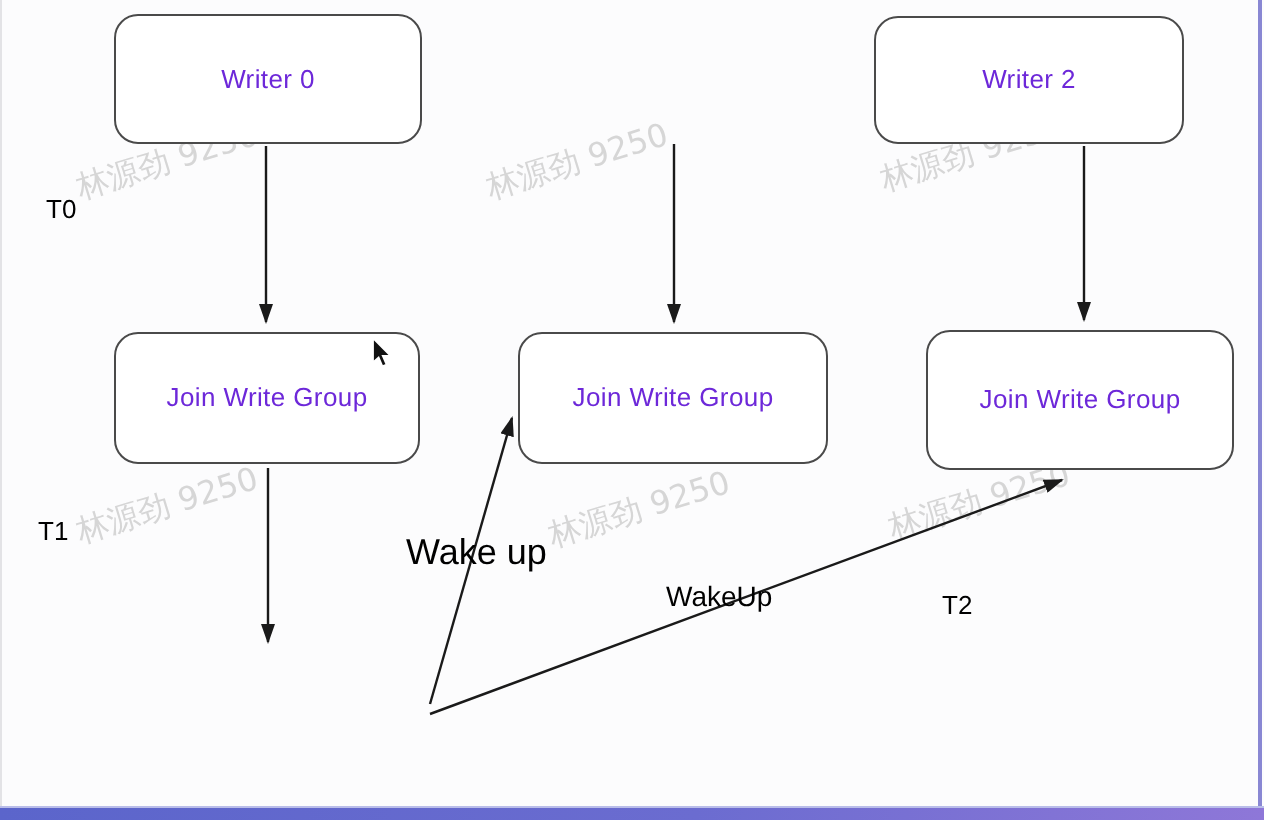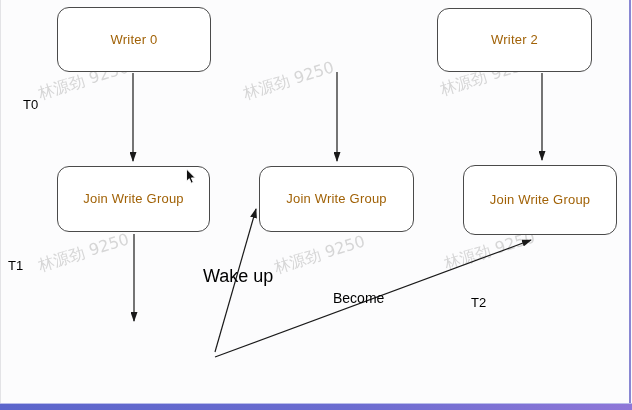--- a/index.html
+++ b/index.html
@@ -4,21 +4,21 @@
 <style>
   html,body{margin:0;padding:0;background:#e8e8e8;}
   #stage{
     position:relative;width:632px;height:410px;background:#fcfcfd;
     overflow:hidden;font-family:"Liberation Sans",sans-serif;
   }
   
   .node{
     position:absolute;background:#fff;border:1.6px solid #4a4a4a;
     border-radius:12px;display:flex;align-items:center;justify-content:center;
-    font-size:13px;color:#a16207;text-align:center;letter-spacing:.2px;
+    font-size:13px;color:#6d28d9;text-align:center;letter-spacing:.2px;
     box-sizing:border-box;white-space:pre-line;line-height:1.35;
   }
   
   .lbl{
     position:absolute;font-size:13px;color:#000000;white-space:nowrap;
   }
   
   .wm{
     position:absolute;font-size:16px;color:rgba(183,183,183,0.55);
     transform:rotate(-17deg);transform-origin:left bottom;white-space:nowrap;
@@ -69,25 +69,25 @@
 
   <div class="node" style="left:57px;top:7px;width:154px;height:65px">Writer 0</div>
   <div class="node" style="left:437px;top:8px;width:155px;height:64px">Writer 2</div>
 
   <div class="node" style="left:57px;top:166px;width:153px;height:66px">Join Write Group</div>
   <div class="node" style="left:259px;top:166px;width:155px;height:66px">Join Write Group</div>
   <div class="node" style="left:463px;top:165px;width:154px;height:70px">Join Write Group</div>
 
 
   <div class="lbl" style="left:23px;top:97px">T0</div>
-  <div class="lbl" style="left:8px;top:258px">T1</div>
+  <div class="lbl" style="left:19px;top:258px">T1</div>
   <div class="lbl" style="left:471px;top:295px">T2</div>
 
   <div class="lbl" style="left:203px;top:266px;font-size:18px">Wake up</div>
-  <div class="lbl" style="left:333px;top:290px;font-size:14px">Become</div>
+  <div class="lbl" style="left:333px;top:290px;font-size:14px">WakeUp</div>
 
   <div class="cursor">
     <svg width="13" height="18" viewBox="0 0 13 18">
       <path d="M1.5,1 L1.5,13.2 L4.3,10.7 L6.2,15.2 L8.3,14.3 L6.4,9.9 L10.3,9.9 Z" fill="#111" stroke="#fff" stroke-width="0.9"></path>
     </svg>
   </div>
 
   <div class="left-edge"></div>
   <div class="right-border"></div>
   <div class="bottom-bar"></div>

